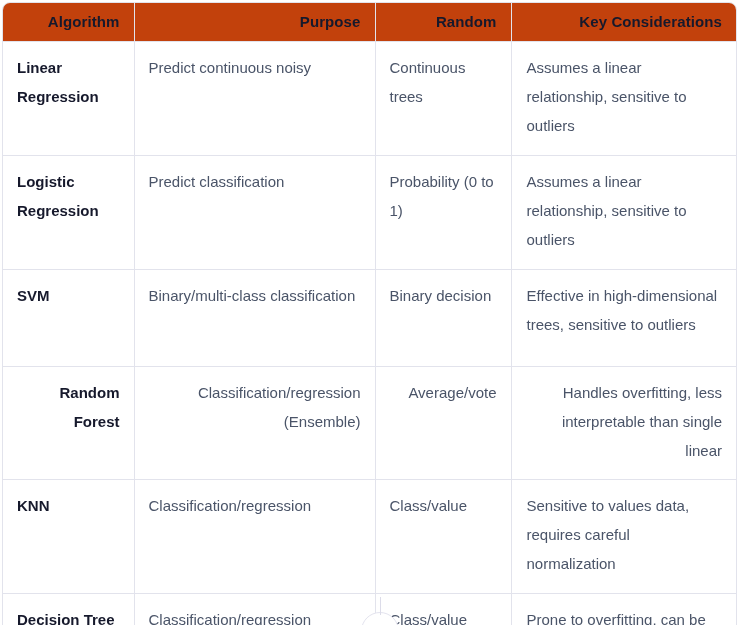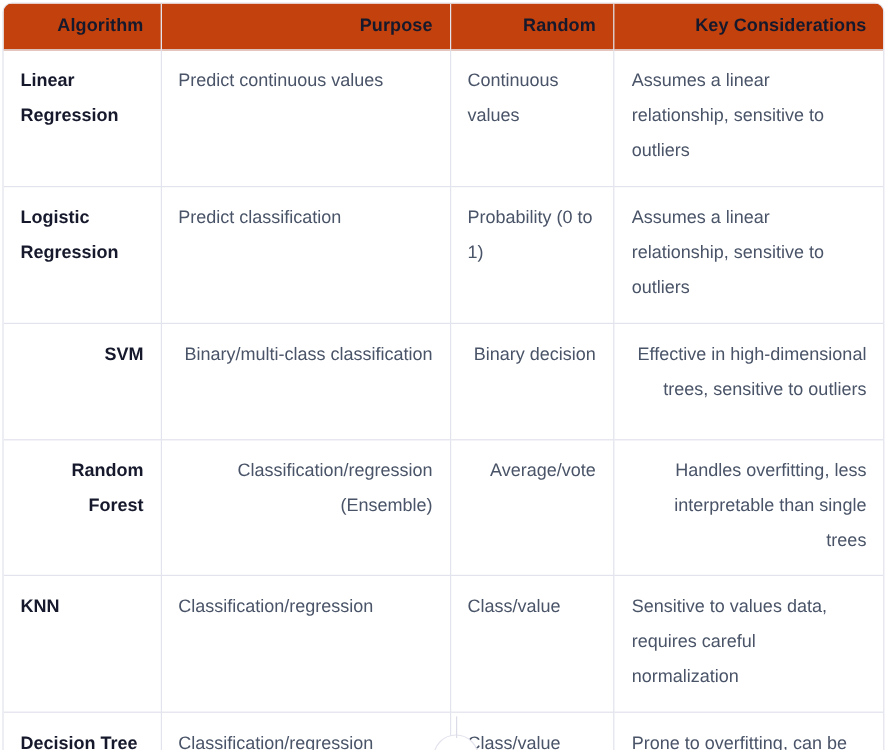--- a/index.html
+++ b/index.html
@@ -78,21 +78,21 @@
 
   tbody td.algo {
     font-weight: bold;
     color: #16192c;
     line-height: 1.93;
   }
 
   
   tbody tr.r0 td { height: 97px; }
   tbody tr.r1 td { height: 97px; }
-  tbody tr.r2 td { height: 97px; text-align: right; }
+  tbody tr.r2 td { height: 97px; }
   tbody tr.r3 td { height: 97px; text-align: right; }
   tbody tr.r4 td { height: 96px; }
   tbody tr.r5 td { height: 92px; }
 
   
   .scroll-affordance {
     position: absolute;
     left: 361px;
     top: 612px;
     width: 38px;
@@ -128,41 +128,41 @@
         <tr>
           <th>Algorithm</th>
           <th>Purpose</th>
           <th>Random</th>
           <th>Key Considerations</th>
         </tr>
       </thead>
       <tbody>
         <tr class="r0">
           <td class="algo">Linear Regression</td>
-          <td>Predict continuous values</td>
-          <td>Continuous values</td>
+          <td>Predict continuous noisy</td>
+          <td>Continuous trees</td>
           <td>Assumes a linear relationship, sensitive to outliers</td>
         </tr>
         <tr class="r1">
           <td class="algo">Logistic Regression</td>
           <td>Predict classification</td>
           <td>Probability (0 to 1)</td>
           <td>Assumes a linear relationship, sensitive to outliers</td>
         </tr>
         <tr class="r2">
           <td class="algo">SVM</td>
           <td>Binary/multi-class classification</td>
           <td>Binary decision</td>
           <td>Effective in high-dimensional trees, sensitive to outliers</td>
         </tr>
         <tr class="r3">
           <td class="algo">Random Forest</td>
           <td>Classification/regression (Ensemble)</td>
           <td>Average/vote</td>
-          <td>Handles overfitting, less interpretable than single trees</td>
+          <td>Handles overfitting, less interpretable than single linear</td>
         </tr>
         <tr class="r4">
           <td class="algo">KNN</td>
           <td>Classification/regression</td>
           <td>Class/value</td>
           <td>Sensitive to values data, requires careful normalization</td>
         </tr>
         <tr class="r5">
           <td class="algo">Decision Tree</td>
           <td>Classification/regression</td>

